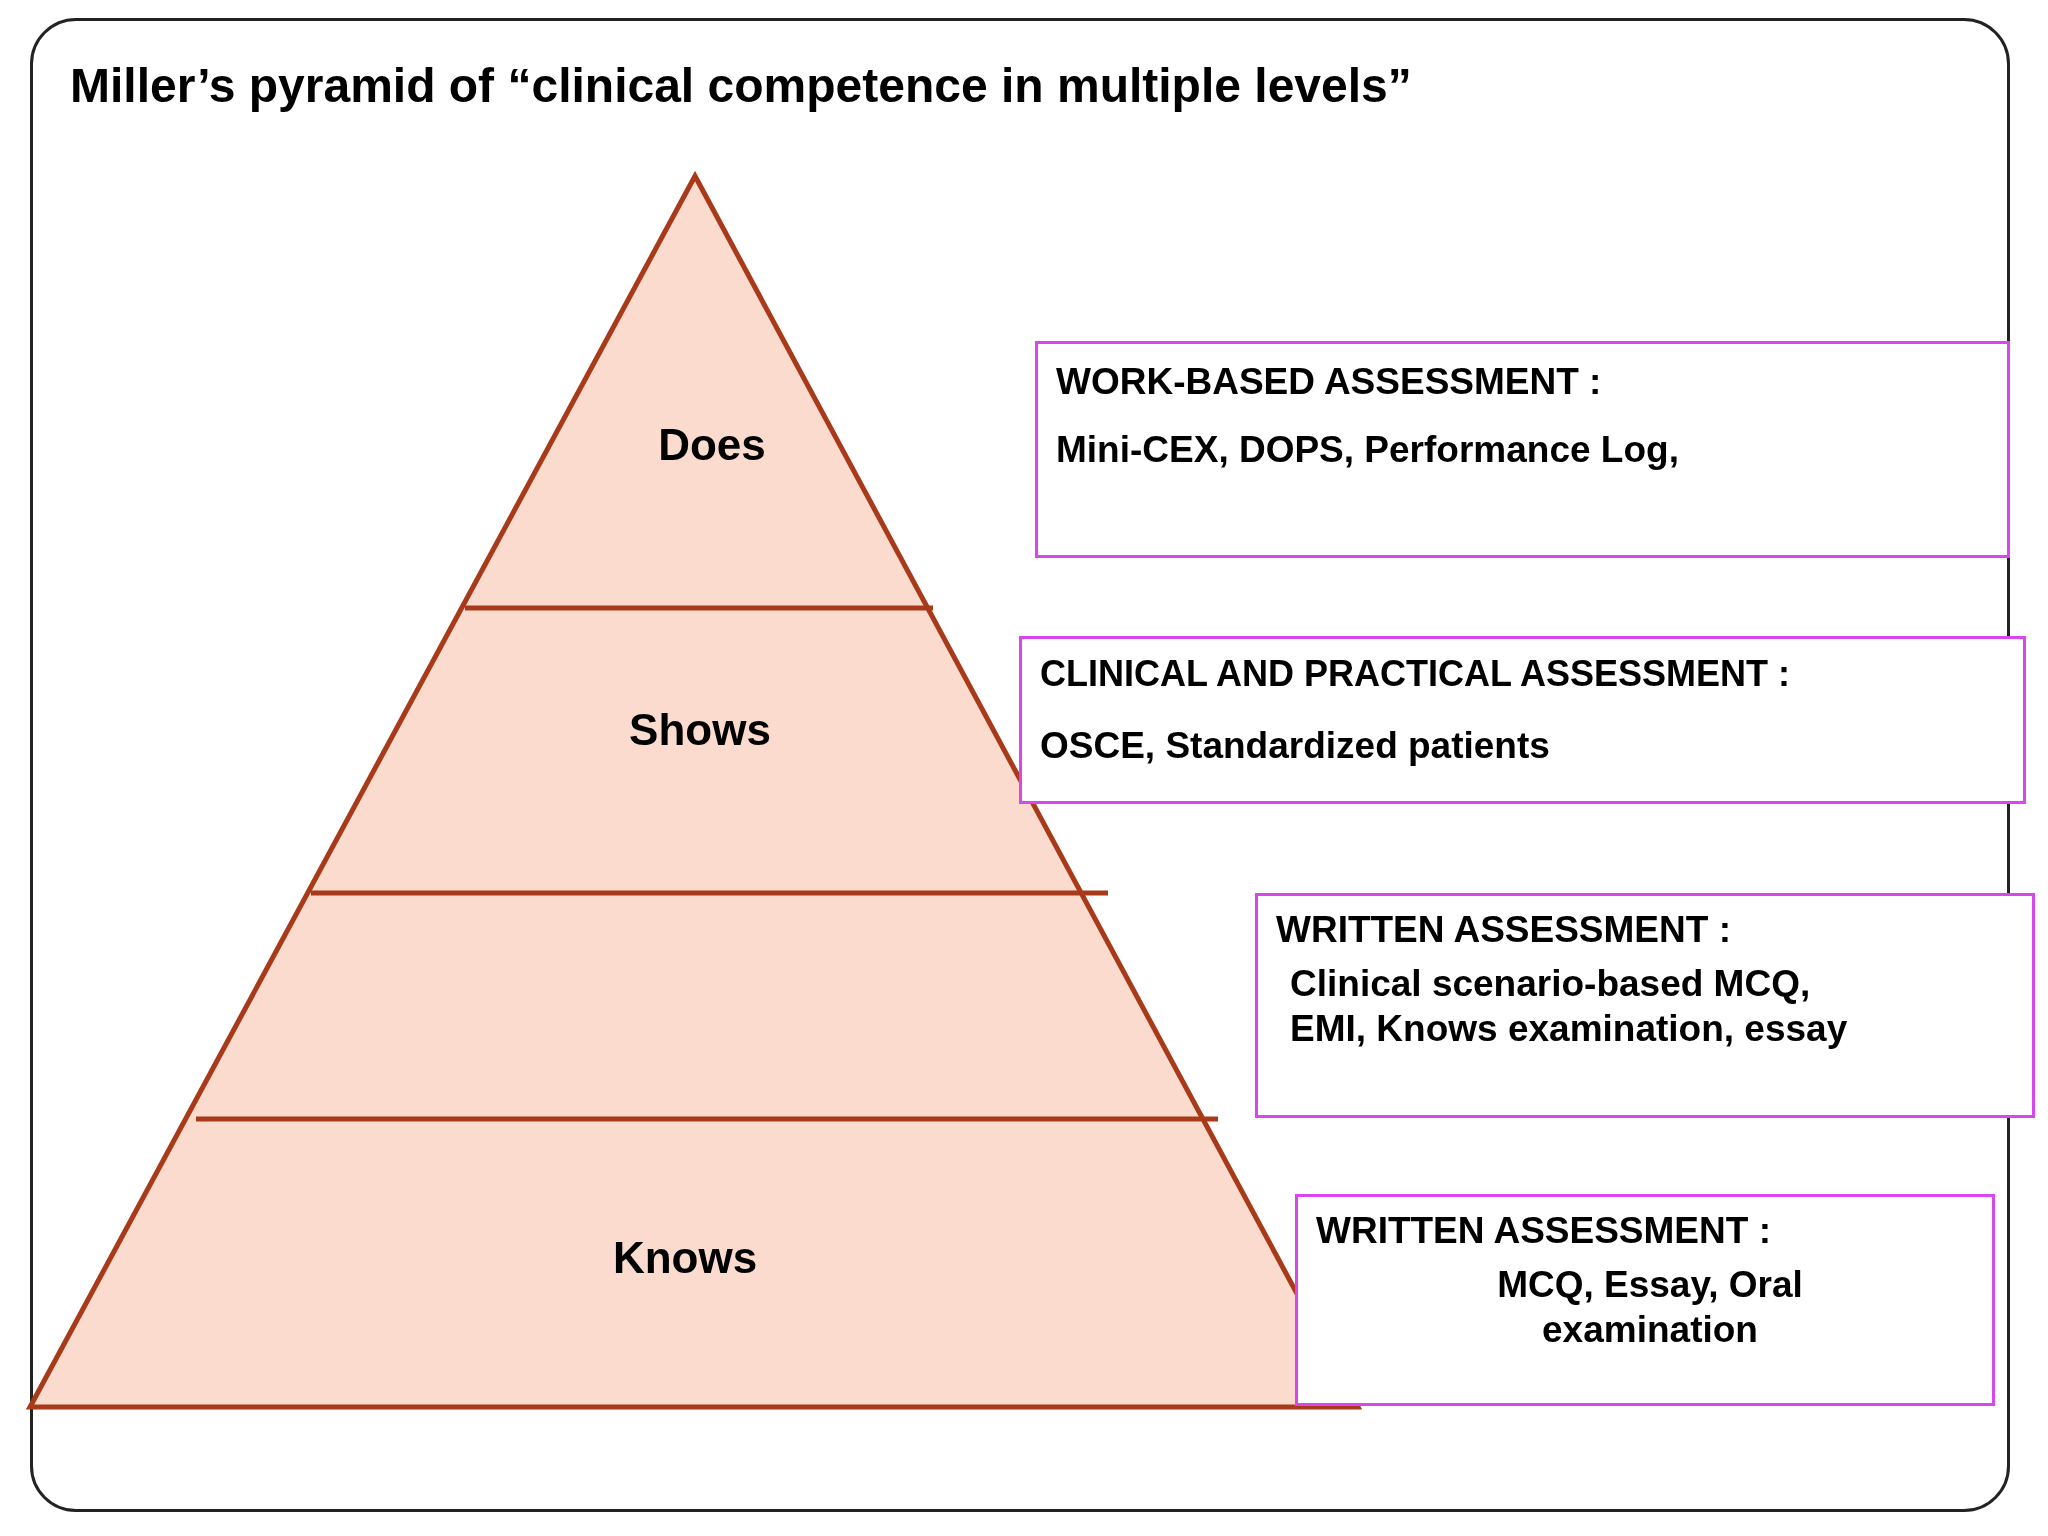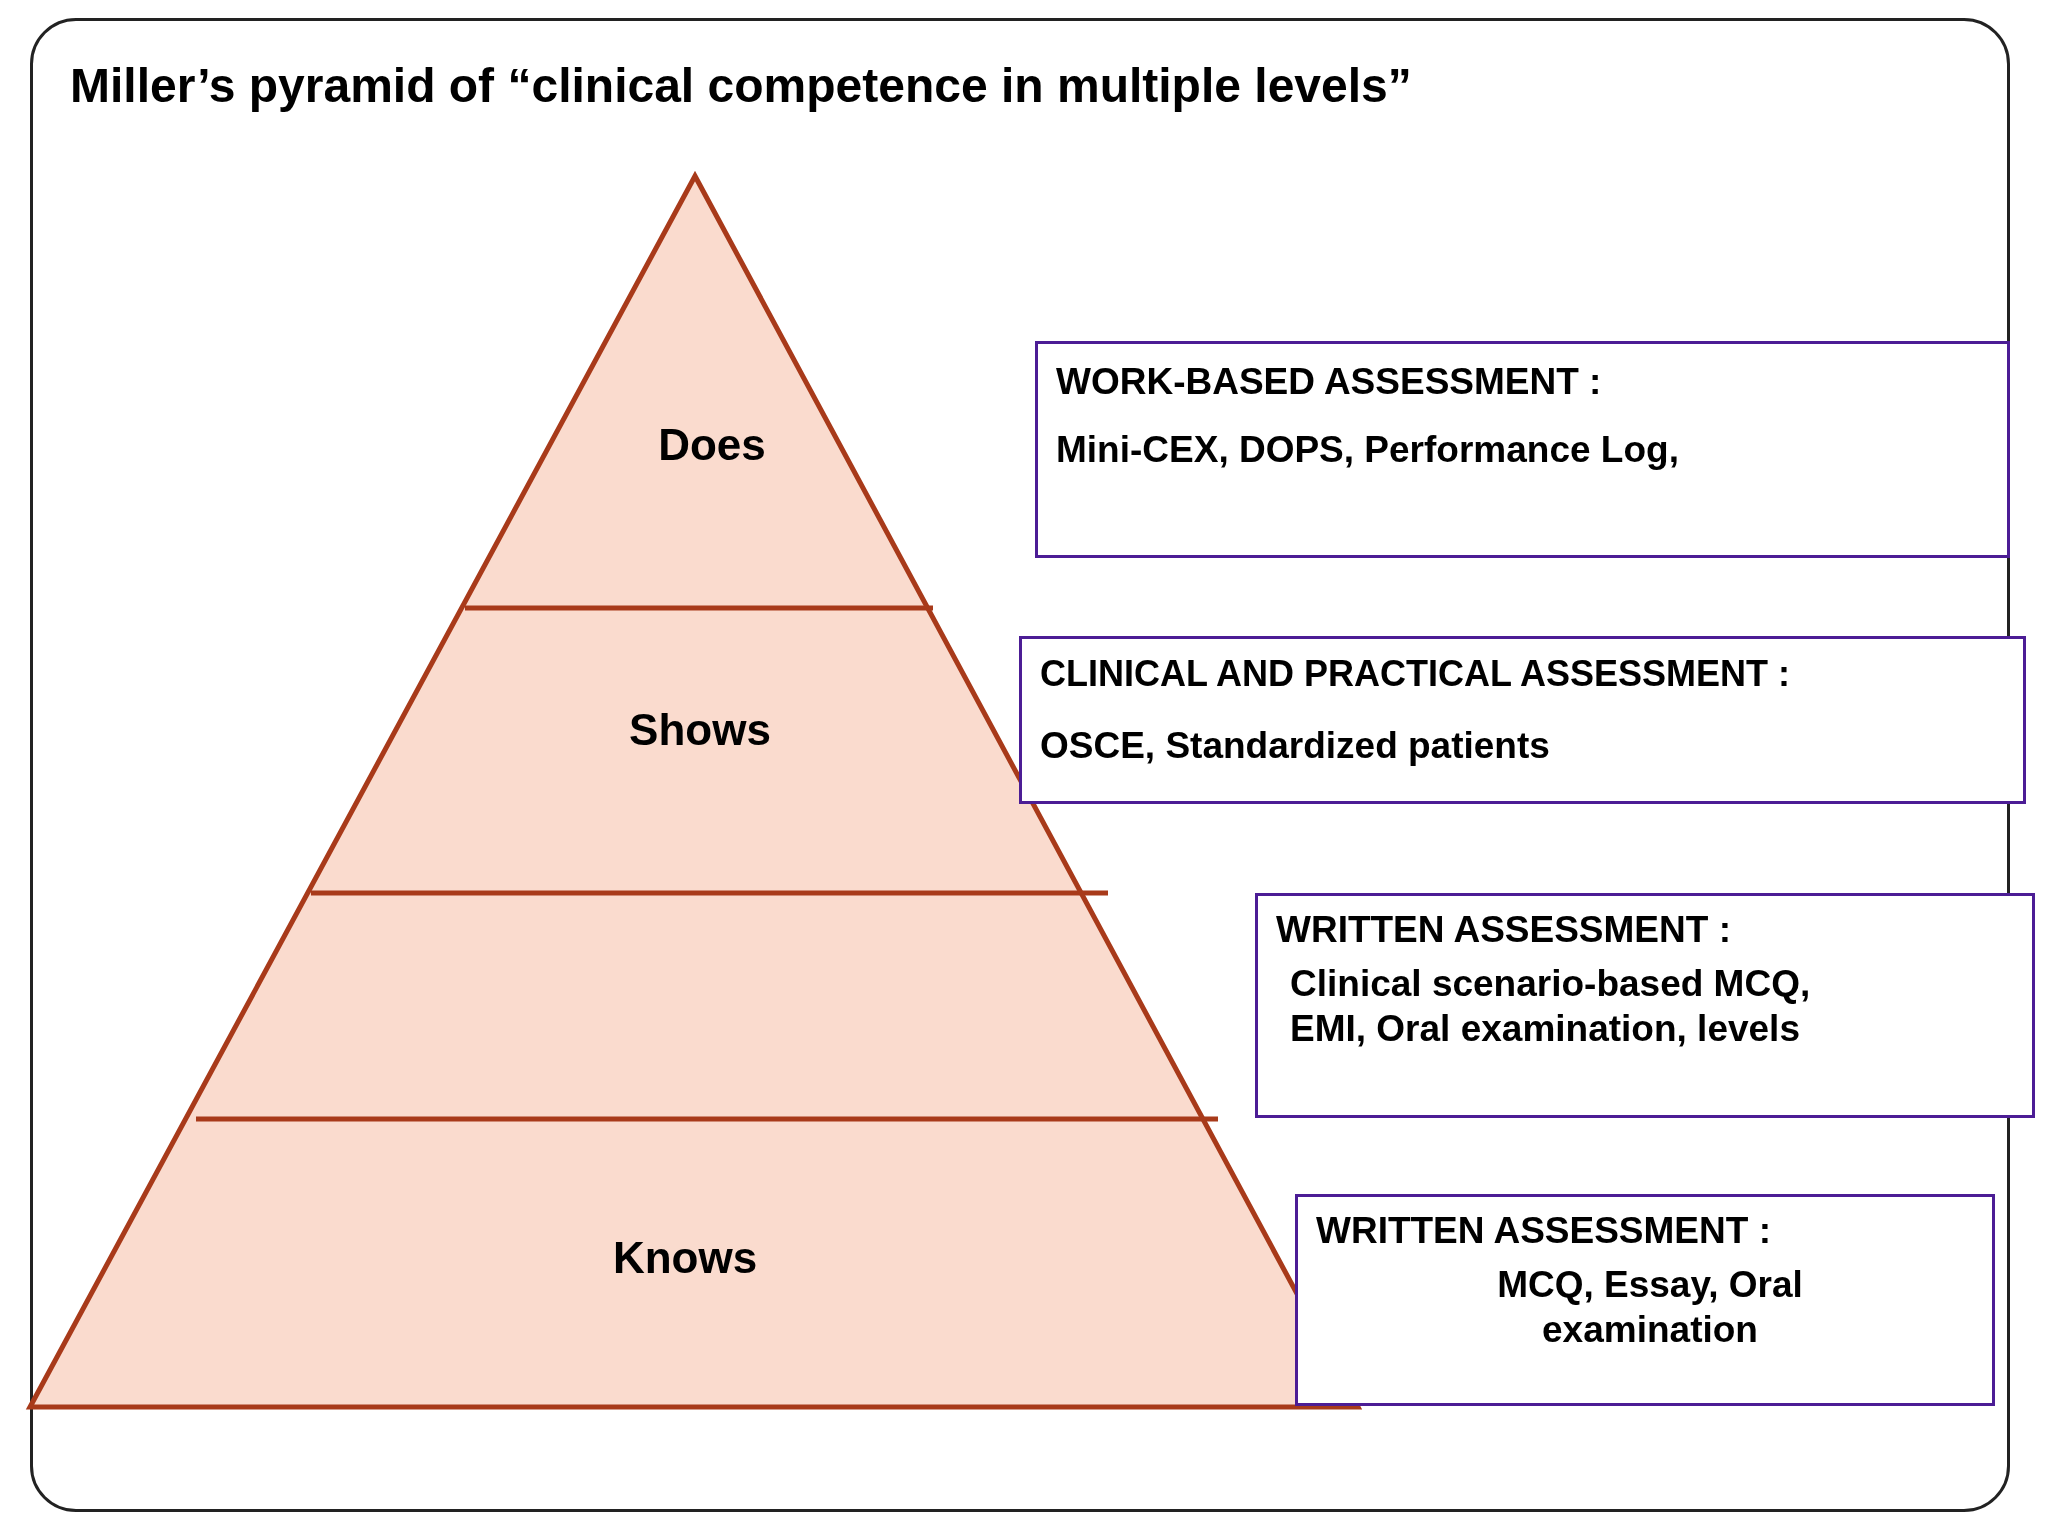--- a/index.html
+++ b/index.html
@@ -62,21 +62,21 @@
   }
   #level-label-does   { left: 712px; top: 420px; }
   #level-label-shows  { left: 700px; top: 705px; }
   #level-label-knows-how { left: 740px; top: 985px; }
   #level-label-knows  { left: 685px; top: 1233px; }
 
   
   .callout {
     position: absolute;
     background: #ffffff;
-    border: 3px solid #4c1d95;
+    border: 3px solid #d946ef;
     box-sizing: border-box;
     padding: 8px 14px 10px 18px;
   }
   .callout-head {
     font-size: 37px;
     font-weight: bold;
     color: #000000;
     line-height: 1.28;
     white-space: nowrap;
   }
@@ -155,21 +155,21 @@
     <div class="callout-head">CLINICAL AND  PRACTICAL ASSESSMENT :</div>
     <div class="callout-body">
       <span class="ln">OSCE, Standardized patients</span>
     </div>
   </div>
 
   <div class="callout" id="callout-written-knows-how">
     <div class="callout-head">WRITTEN ASSESSMENT :</div>
     <div class="callout-body">
       <span class="ln">Clinical scenario-based MCQ,</span>
-      <span class="ln">EMI, Oral examination, levels</span>
+      <span class="ln">EMI, Knows examination, essay</span>
     </div>
   </div>
 
   <div class="callout" id="callout-written-knows">
     <div class="callout-head">WRITTEN ASSESSMENT :</div>
     <div class="callout-body">
       <span class="ln">MCQ, Essay, Oral</span>
       <span class="ln">examination</span>
     </div>
   </div>

